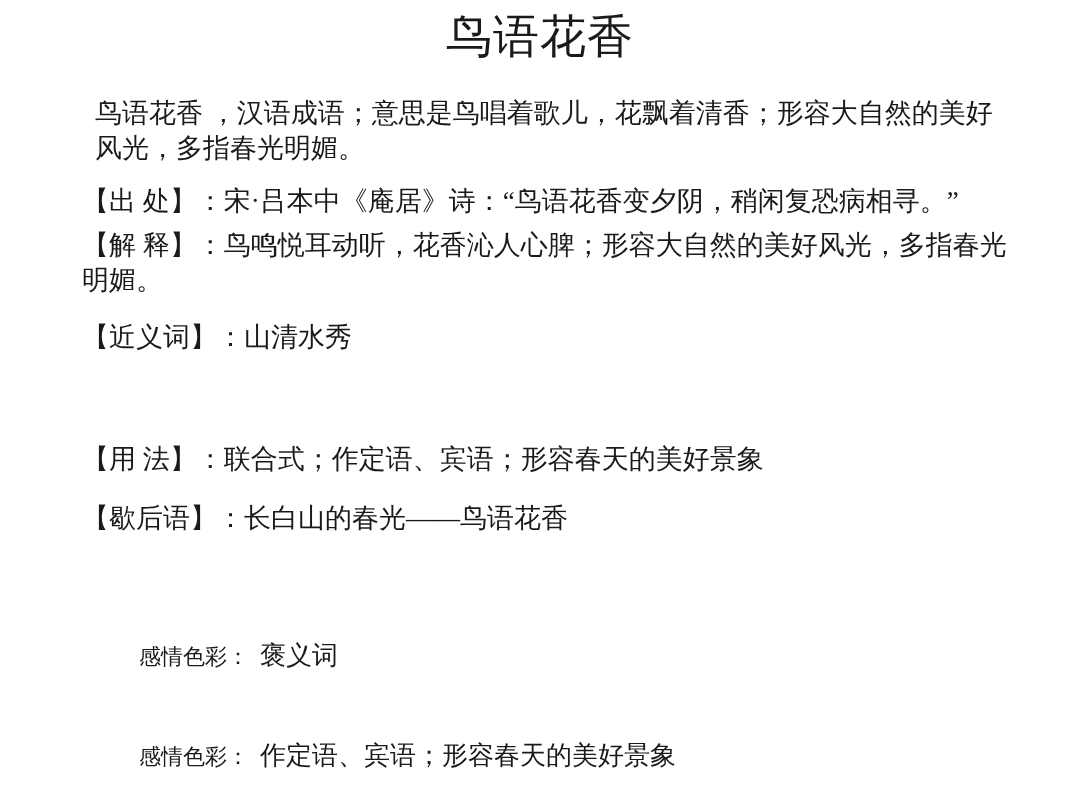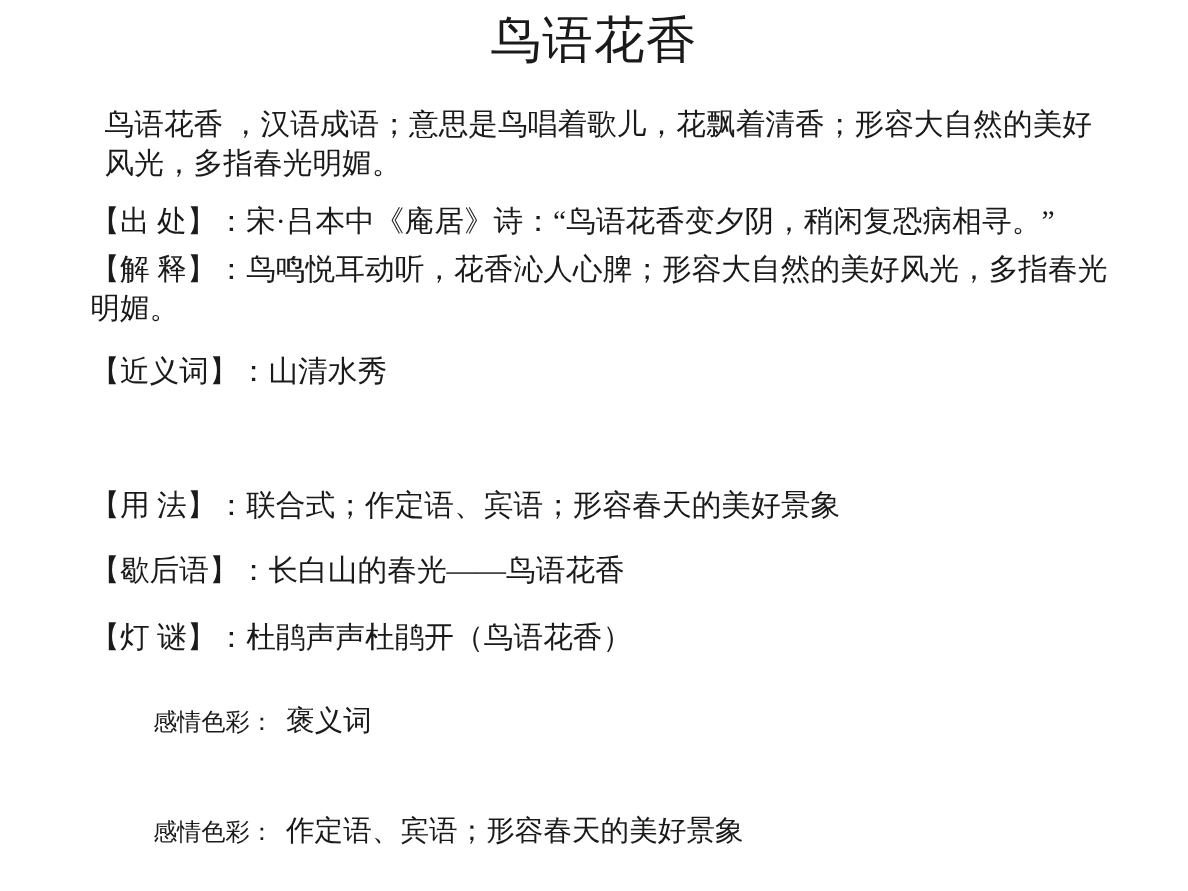--- a/index.html
+++ b/index.html
@@ -82,21 +82,20 @@
 
   <p class="intro">鸟语花香 ，汉语成语；意思是鸟唱着歌儿，花飘着清香；形容大自然的美好
 风光，多指春光明媚。</p>
 
   <div class="section sec-0">【出 处】：宋·吕本中《庵居》诗：“鸟语花香变夕阴，稍闲复恐病相寻。”</div>
   <div class="section sec-1">【解 释】：鸟鸣悦耳动听，花香沁人心脾；形容大自然的美好风光，多指春光
 明媚。</div>
   <div class="section sec-2">【近义词】：山清水秀</div>
   <div class="section sec-4">【用 法】：联合式；作定语、宾语；形容春天的美好景象</div>
   <div class="section sec-5">【歇后语】：长白山的春光——鸟语花香</div>
-  <div class="section sec-6">【灯 谜】：杜鹃声声杜鹃开（鸟语花香）</div>
 
   <div class="props">
     <div class="prop-row">
       <span class="prop-label">感情色彩：</span><span class="prop-value">褒义词</span>
     </div>
     <div class="prop-row">
       <span class="prop-label">感情色彩：</span><span class="prop-value">作定语、宾语；形容春天的美好景象</span>
     </div>
     <div class="prop-row">
       

